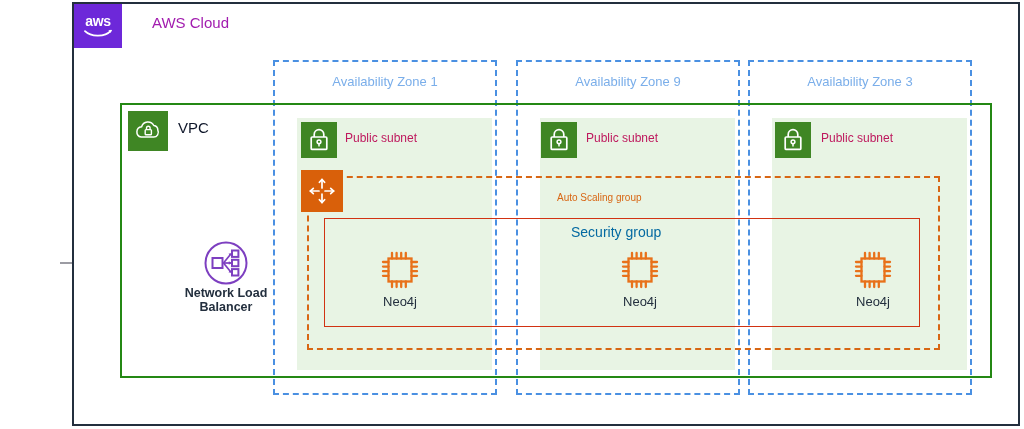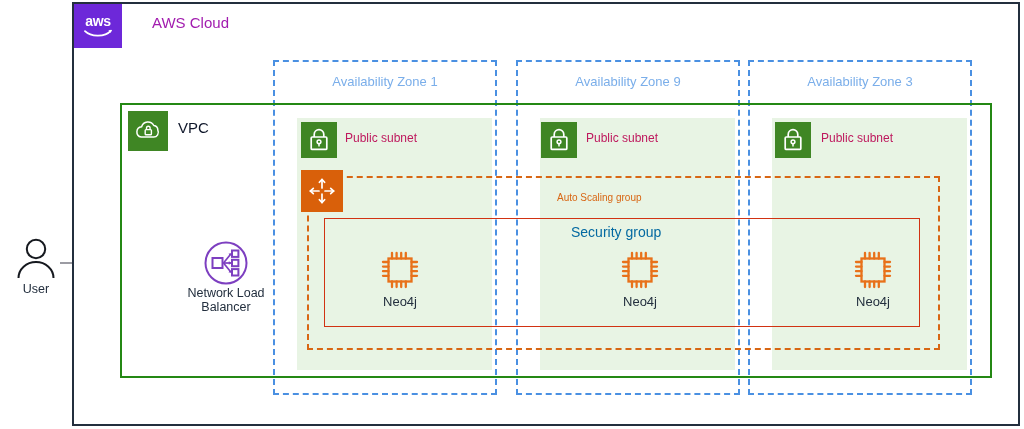--- a/index.html
+++ b/index.html
@@ -57,21 +57,21 @@
   
   .node{position:absolute;top:248px;width:90px;display:flex;flex-direction:column;align-items:center;}
   .node-label{margin-top:2px;font-size:13px;color:#232f3e;white-space:nowrap;}
   #node-1{left:355px;} #node-2{left:595px;} #node-3{left:828px;}
 
   
   .ext{position:absolute;display:flex;flex-direction:column;align-items:center;}
   .ext-label{font-size:12.5px;color:#232f3e;text-align:center;line-height:14px;white-space:nowrap;}
   #user{left:6px;top:236px;width:60px;}
   #igw{left:93px;top:240px;width:64px;}
-  #nlb{left:176px;top:240px;width:100px;}
+  #nlb{left:176px;top:240px;width:100px;font-weight:bold;}
 
   
   .conn{position:absolute;}
 </style>
 </head>
 <body>
 
 <div id="canvas">
 
   <svg class="conn" style="left:0;top:0;width:1024px;height:429px;pointer-events:none;">
@@ -238,27 +238,20 @@
           <line x1="10.5" y1="27.8" x2="5" y2="27.8"></line>
         <line x1="33.5" y1="14" x2="39" y2="14"></line>
           <line x1="33.5" y1="18.6" x2="39" y2="18.6"></line>
         <line x1="33.5" y1="23.2" x2="39" y2="23.2"></line>
           <line x1="33.5" y1="27.8" x2="39" y2="27.8"></line>
       </g>
     </svg>
     <div class="node-label">Neo4j</div>
   </div>
 
-  <div class="ext" id="user">
-    <svg width="46" height="46" viewBox="0 0 46 46">
-      <circle cx="23" cy="13" r="9.2" fill="none" stroke="#16191f" stroke-width="2"></circle>
-      <path d="M5.5,42 a17.5,16 0 0 1 35,0" fill="none" stroke="#16191f" stroke-width="2"></path>
-    </svg>
-    <div class="ext-label">User</div>
-  </div>
 
 
   <div class="ext" id="nlb">
     <svg width="46" height="46" viewBox="0 0 46 46">
       <circle cx="23" cy="23" r="20.5" fill="none" stroke="#7d3fc0" stroke-width="2"></circle>
       <rect x="9.5" y="18" width="10" height="10" fill="none" stroke="#7d3fc0" stroke-width="2"></rect>
       <rect x="29" y="10.5" width="6.4" height="6.4" fill="none" stroke="#7d3fc0" stroke-width="2"></rect>
       <rect x="29" y="19.8" width="6.4" height="6.4" fill="none" stroke="#7d3fc0" stroke-width="2"></rect>
       <rect x="29" y="29.1" width="6.4" height="6.4" fill="none" stroke="#7d3fc0" stroke-width="2"></rect>
       <g stroke="#7d3fc0" stroke-width="1.7" fill="none">

